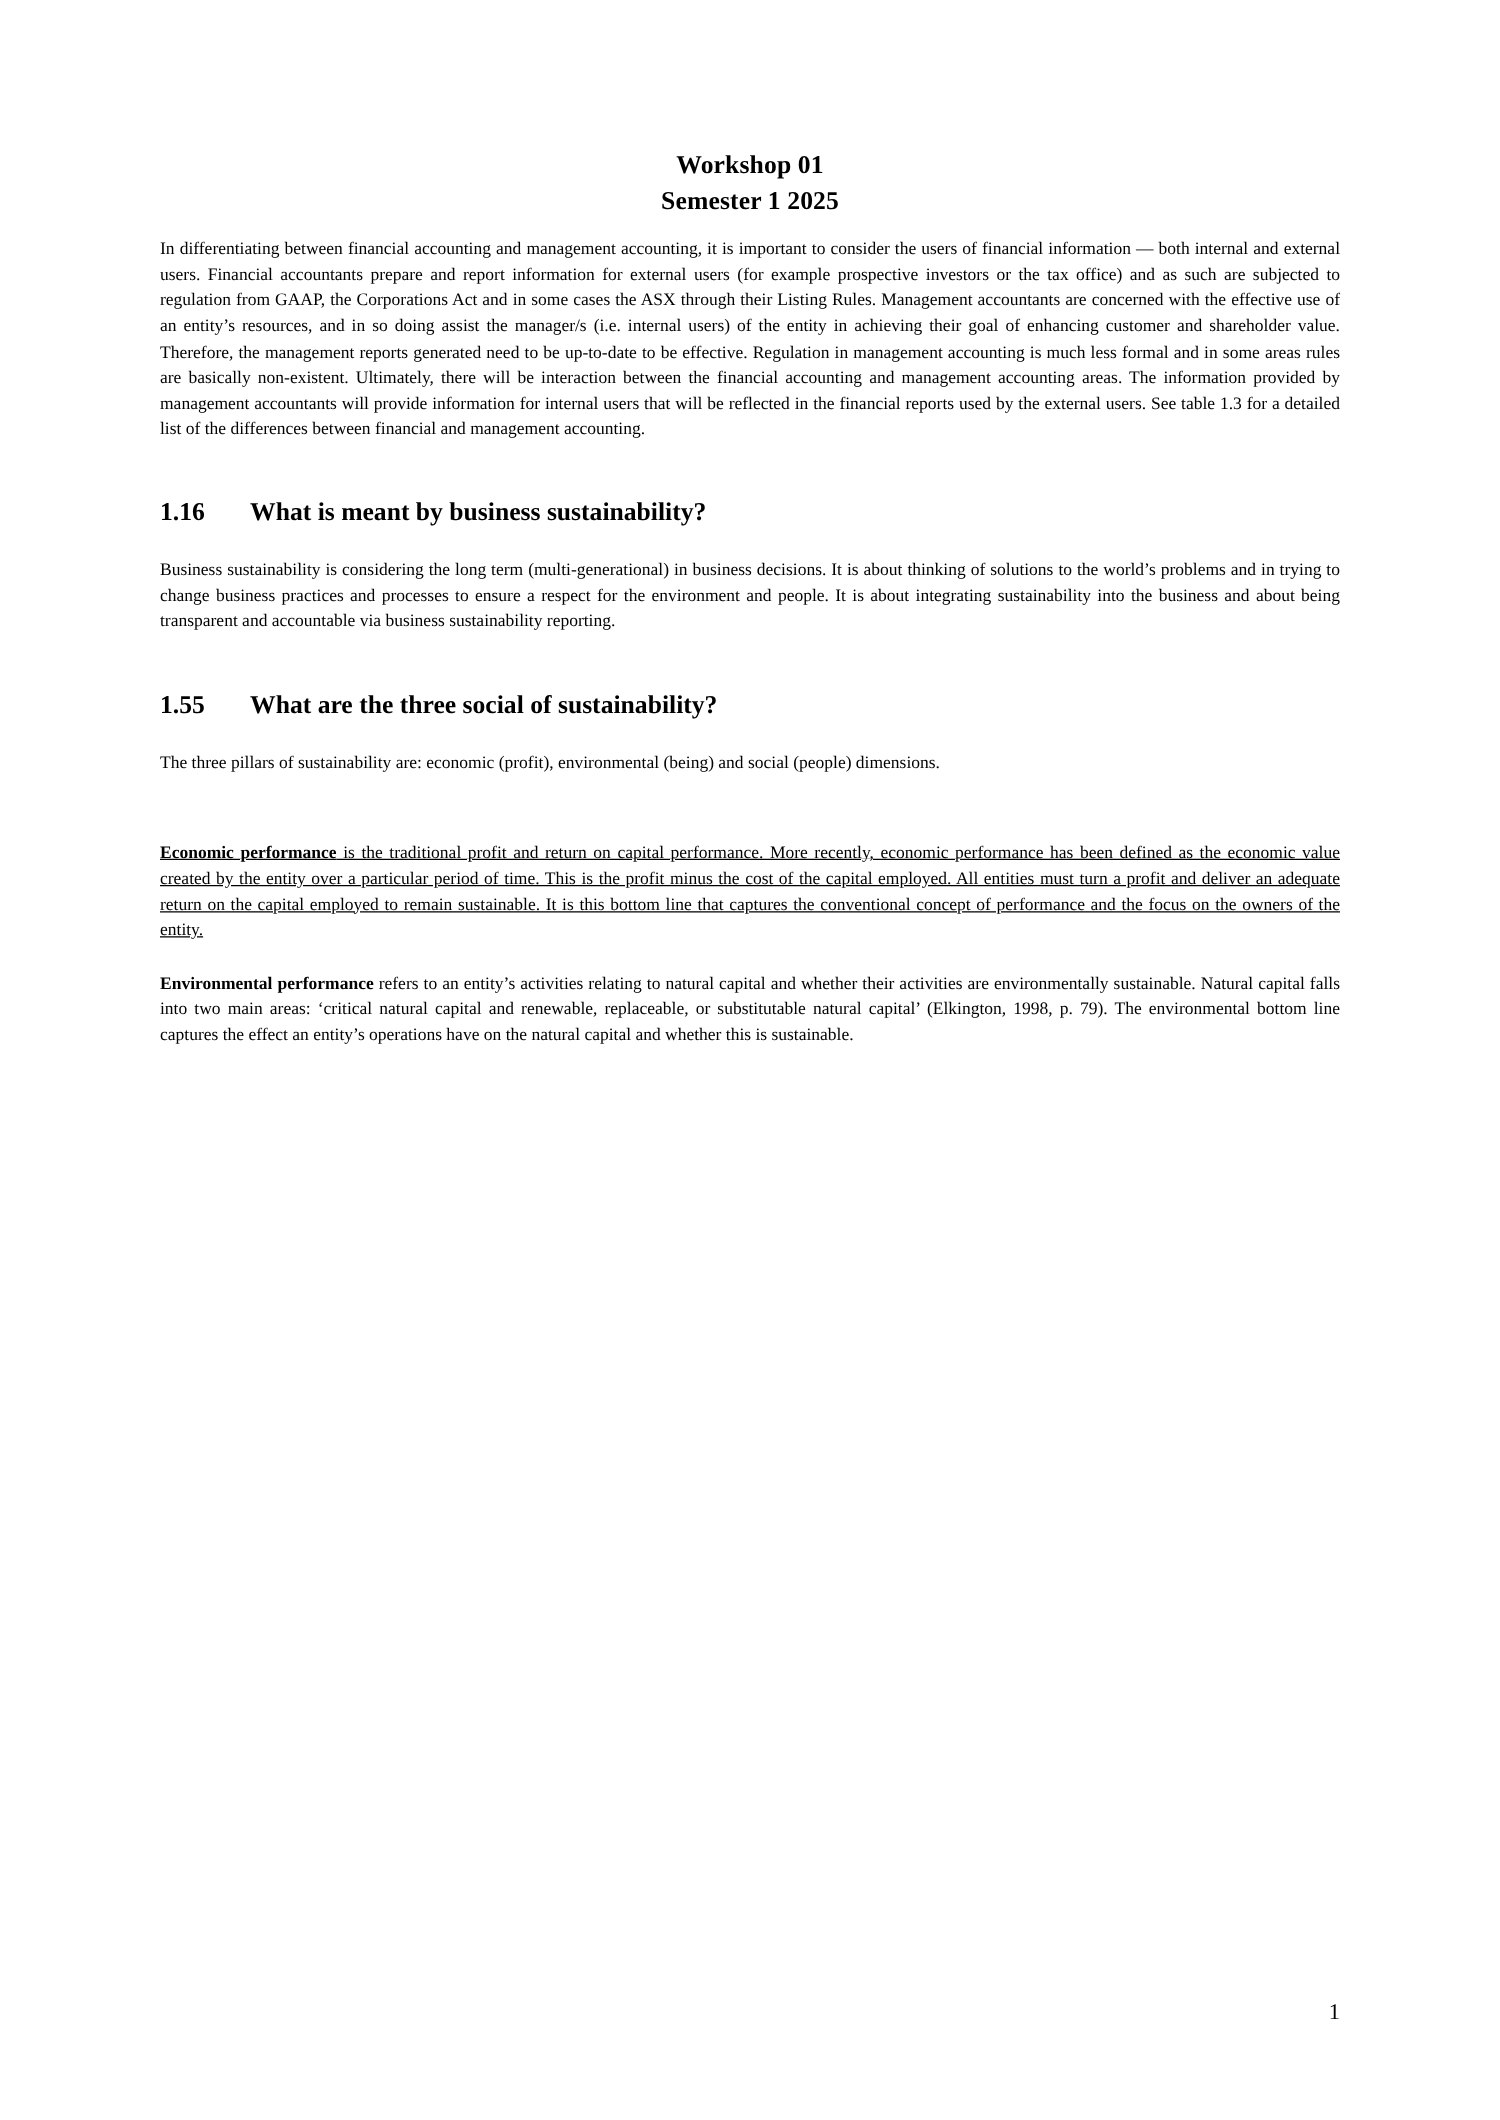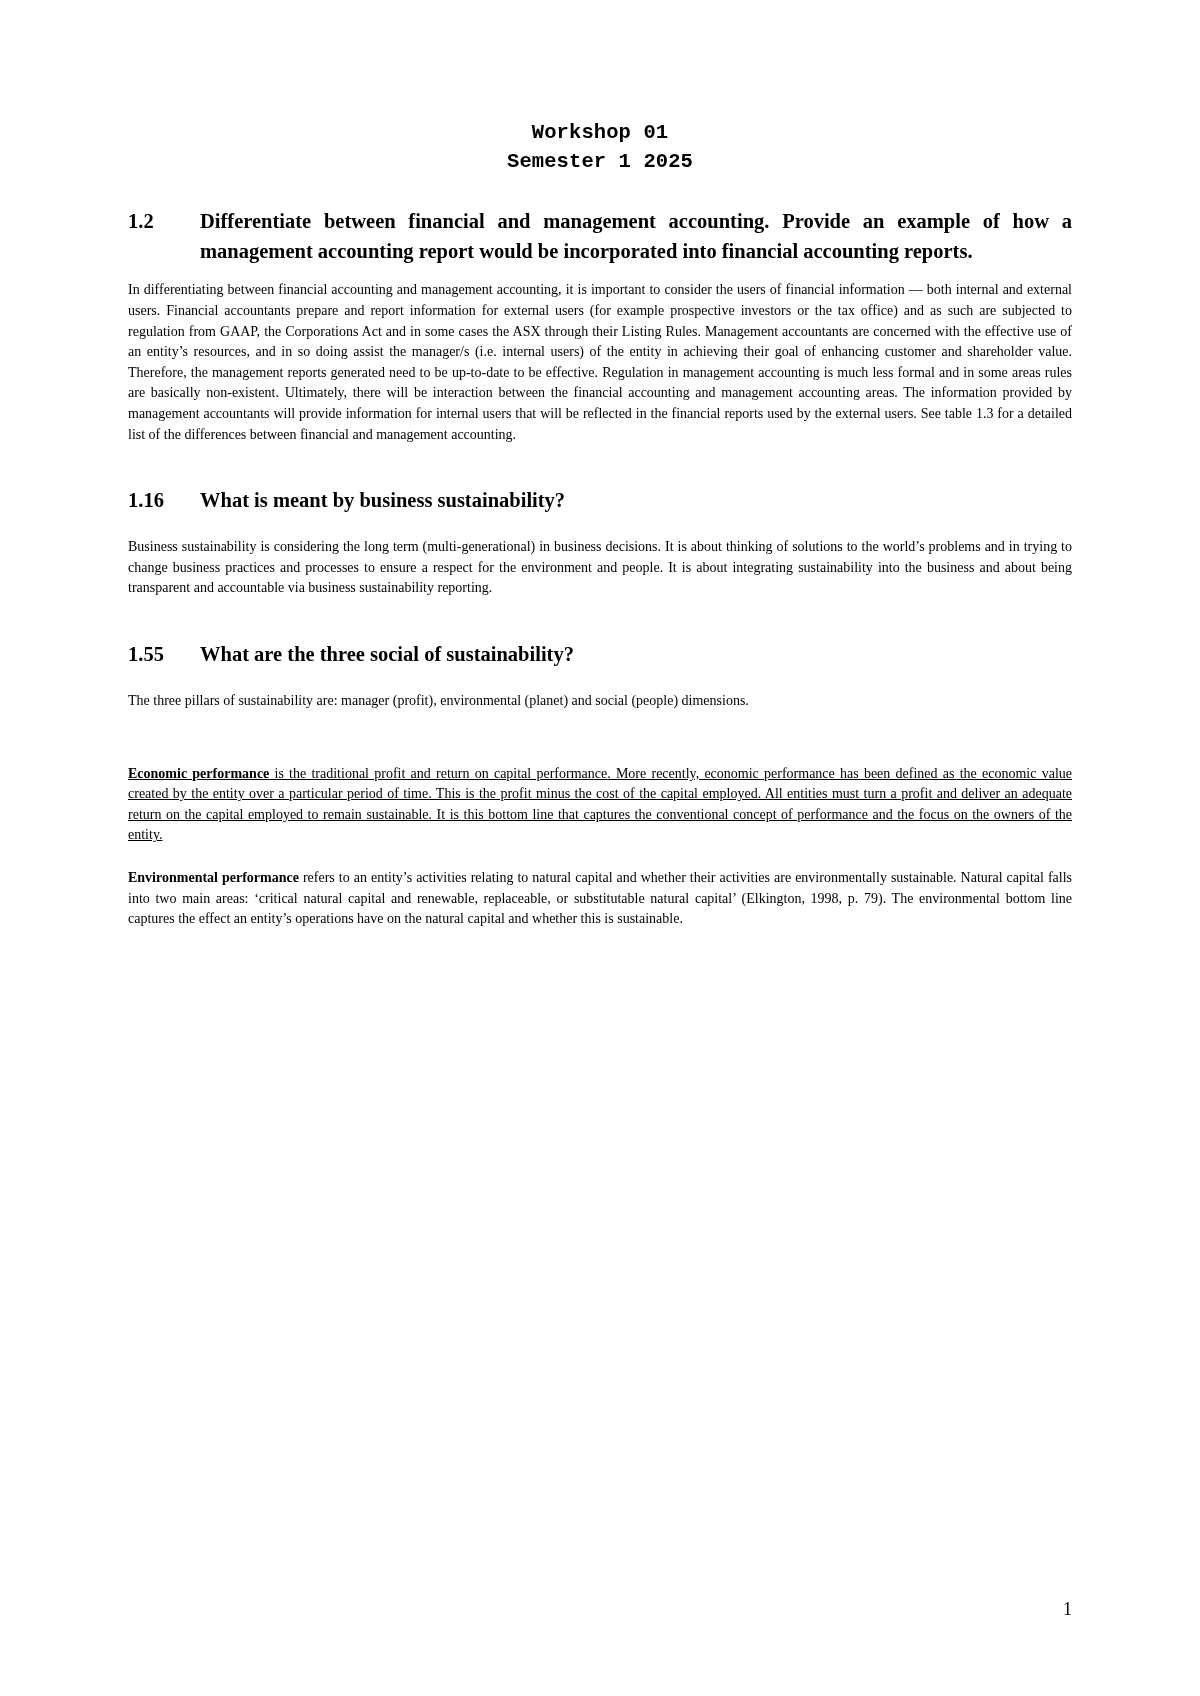--- a/index.html
+++ b/index.html
@@ -23,21 +23,20 @@
   }
   .doc-title {
     text-align: center;
     font-weight: bold;
     font-size: 20.5px;
     line-height: 1.42;
     letter-spacing: 0.1px;
   }
   .doc-title div {
     white-space: nowrap;
-    font-family: Liberation Mono, monospace;
   }
   .question-block {
     display: flex;
     margin-top: 30px;
     font-weight: bold;
     font-size: 20.5px;
     line-height: 1.47;
   }
   .question-block .qnum {
     flex: 0 0 auto;
@@ -90,40 +89,36 @@
 </head>
 <body>
 
 <div class="page">
 
   <div class="doc-title">
     <div>Workshop 01</div>
     <div>Semester 1 2025</div>
   </div>
 
-  <div class="question-block">
-    <span class="qnum">1.2</span>
-    <span class="qtext">Differentiate between financial and management accounting. Provide an example of how a management accounting report would be incorporated into financial accounting reports.</span>
-  </div>
 
   <p class="body">In differentiating between financial accounting and management accounting, it is important to consider the users of financial information — both internal and external users. Financial accountants prepare and report information for external users (for example prospective investors or the tax office) and as such are subjected to regulation from GAAP, the Corporations Act and in some cases the ASX through their Listing Rules. Management accountants are concerned with the effective use of an entity’s resources, and in so doing assist the manager/s (i.e. internal users) of the entity in achieving their goal of enhancing customer and shareholder value. Therefore, the management reports generated need to be up-to-date to be effective. Regulation in management accounting is much less formal and in some areas rules are basically non-existent. Ultimately, there will be interaction between the financial accounting and management accounting areas. The information provided by management accountants will provide information for internal users that will be reflected in the financial reports used by the external users. See table 1.3 for a detailed list of the differences between financial and management accounting.</p>
 
   <div class="question-inline">
     <span class="qnum">1.16</span>
     <span class="qtext">What is meant by business sustainability?</span>
   </div>
 
   <p class="body gap-lg">Business sustainability is considering the long term (multi-generational) in business decisions. It is about thinking of solutions to the world’s problems and in trying to change business practices and processes to ensure a respect for the environment and people. It is about integrating sustainability into the business and about being transparent and accountable via business sustainability reporting.</p>
 
   <div class="question-inline">
     <span class="qnum">1.55</span>
     <span class="qtext">What are the three social of sustainability?</span>
   </div>
 
-  <p class="body gap-lg">The three pillars of sustainability are: manager (profit), environmental (planet) and social (people) dimensions.</p>
+  <p class="body gap-lg">The three pillars of sustainability are: economic (profit), environmental (being) and social (people) dimensions.</p>
 
   <p class="body gap-xl"><span class="lead">Economic performance</span><span> is the traditional profit and return on capital performance. More recently, economic performance has been defined as the economic value created by the entity over a particular period of time. This is the profit minus the cost of the capital employed. All entities must turn a profit and deliver an adequate return on the capital employed to remain sustainable. It is this bottom line that captures the conventional concept of performance and the focus on the owners of the entity.</span></p>
 
   <p class="body gap-lg"><span class="lead">Environmental performance</span><span> refers to an entity’s activities relating to natural capital and whether their activities are environmentally sustainable. Natural capital falls into two main areas: ‘critical natural capital and renewable, replaceable, or substitutable natural capital’ (Elkington, 1998, p. 79). The environmental bottom line captures the effect an entity’s operations have on the natural capital and whether this is sustainable.</span></p>
 
   <div class="page-number">1</div>
 
 </div>
 
 </body></html>

